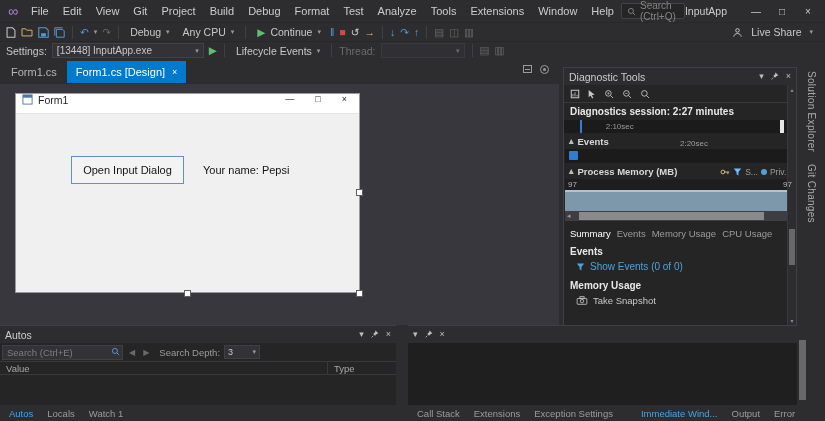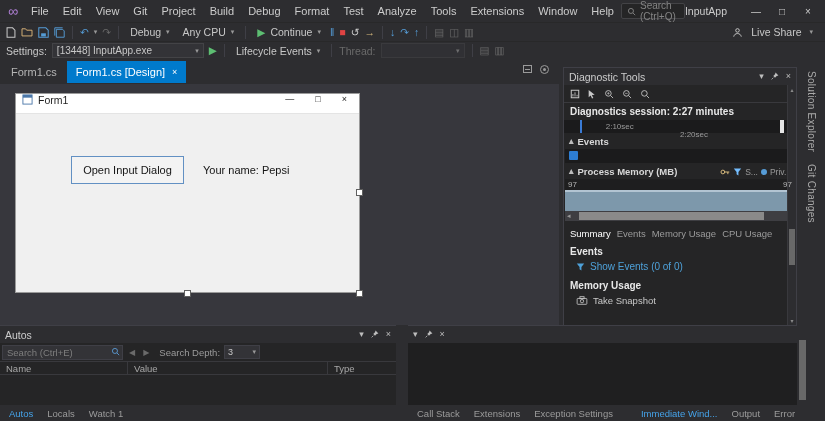--- a/index.html
+++ b/index.html
@@ -57,21 +57,21 @@
   
   .diag{width:234px;margin-top:8px;background:#252526;border:1px solid #3F3F46;border-bottom:none;
         display:flex;flex-direction:column;position:relative;font-size:10px}
   .phead{height:17px;background:#2D2D30;display:flex;align-items:center;padding:0 5px;gap:7px;font-size:10.5px;color:#CCC;flex:0 0 auto}
   .phead .ttl{flex:1;white-space:nowrap;overflow:hidden}
   .picon{color:#BDBDBD;font-size:9px;line-height:1}
   .dtools{height:18px;display:flex;align-items:center;gap:8px;padding:0 6px;border-bottom:1px solid #39393D;color:#C8C8C8;flex:0 0 auto}
   .session{padding:3px 6px 1px;font-weight:bold;color:#E8E8E8;font-size:10px}
   .ruler{height:13px;background:#1B1B1C;position:relative;margin-top:2px;color:#9B9B9B;font-size:8px}
   .tick1{position:absolute;left:18%;top:2px}
-  .tick2{position:absolute;left:50%;top:10px}
+  .tick2{position:absolute;left:50%;top:19px}
   .bluemark{position:absolute;left:7%;top:0;bottom:0;width:2px;background:#3A7BD5}
   .nowmark{position:absolute;right:5%;top:0;bottom:0;width:4px;background:#E6E6E6}
   .sect{display:flex;align-items:center;gap:4px;padding:3px 5px 1px;color:#D8D8D8;font-size:9.5px;font-weight:bold}
   .etrack{height:14px;background:#1B1B1C;margin:1px 1px 0;position:relative}
   .emark{position:absolute;left:4px;top:2px;width:9px;height:9px;background:#2D7DD2;border-radius:1px}
   .legend{margin-left:auto;display:flex;align-items:center;gap:3px;font-weight:normal;color:#9B9B9B;font-size:8.5px}
   .ldot{width:6px;height:6px;border-radius:50%;background:#569CD6}
   .chart{height:32px;background:#1E1E1F;position:relative;margin:1px 1px 0}
   .area{position:absolute;left:0;right:0;bottom:0;height:66%;background:#7D98AB;border-top:2px solid #B2C4D2}
   .cl{position:absolute;top:1px;font-size:8px;color:#B4B4B4;z-index:2}
@@ -436,21 +436,20 @@
       </span>
       <span class="navbtn">◀</span>
       <span class="navbtn">▶</span>
       <span class="depthlbl">Search Depth:</span>
       <span class="depthbox">
         <span>3</span>
         <span class="caret">▾</span>
       </span>
     </div>
     <div class="cols">
-      <div class="c-name">Name</div>
       <div class="c-val">Value</div>
       <div class="c-type">Type</div>
     </div>
     <div class="pbody"></div>
     <div class="btabs">
       <span class="btab on">Autos</span>
       <span class="btab">Locals</span>
       <span class="btab">Watch 1</span>
     </div>
   </div>

